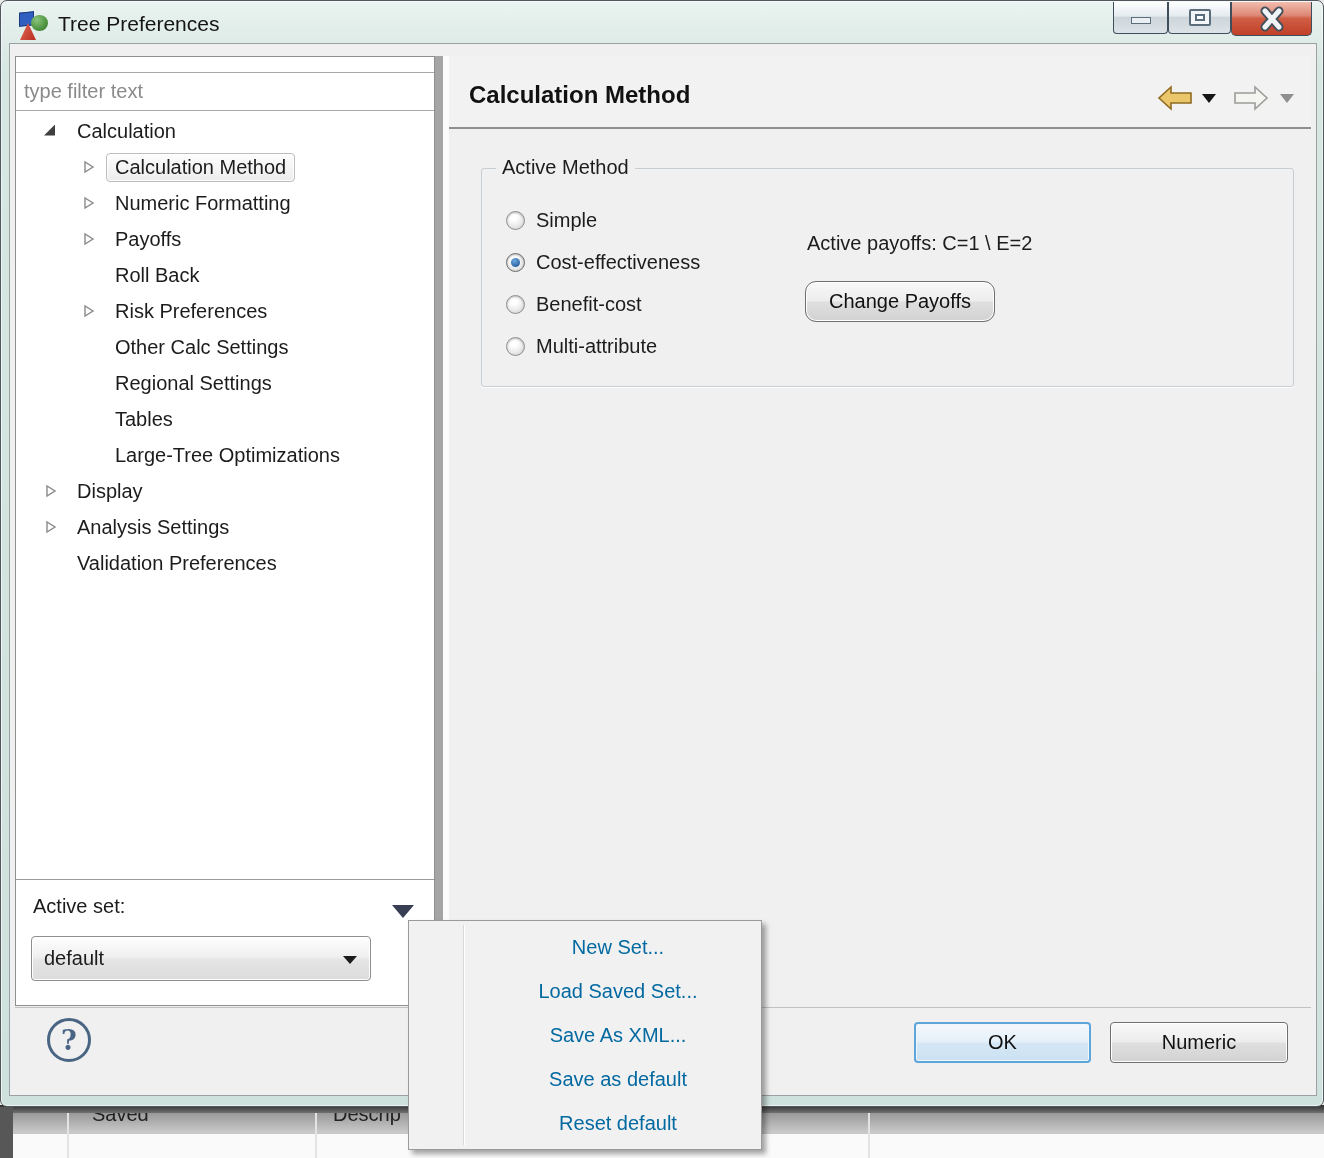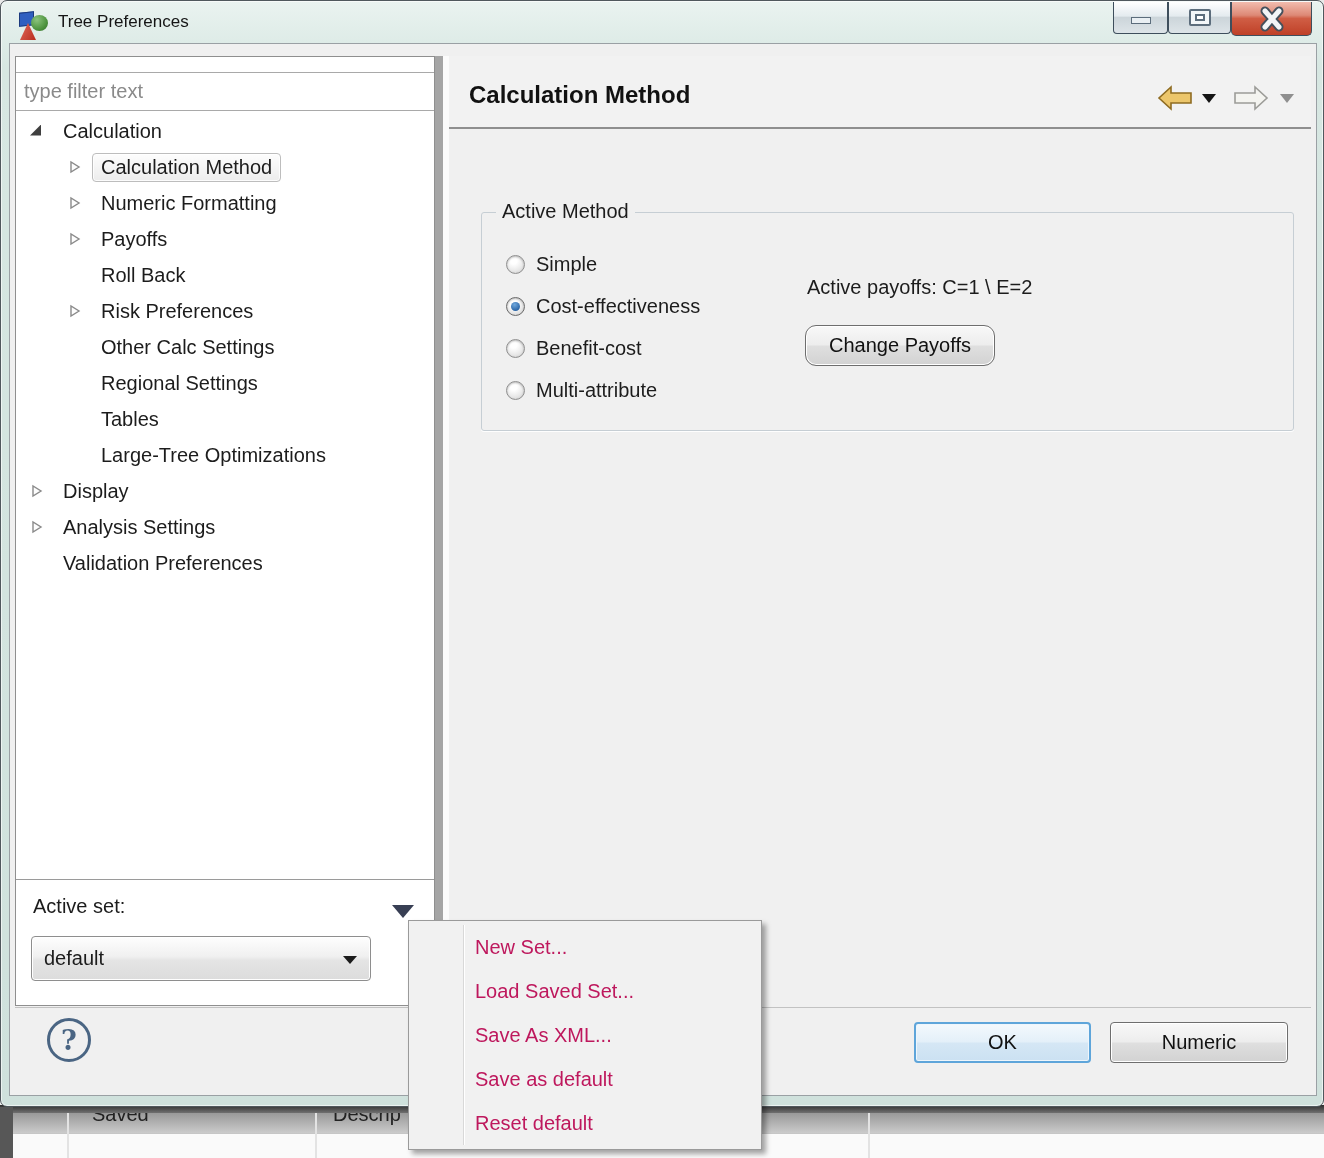--- a/index.html
+++ b/index.html
@@ -27,21 +27,21 @@
     left:0;top:0;width:1324px;height:1107px;z-index:2;
     border:1px solid #50585d;border-radius:7px 7px 7px 7px;box-sizing:border-box;
     background:linear-gradient(180deg,#eaf3f0 0%,#d7e7e2 6%,#cfe1dc 100%);
     box-shadow:inset 0 0 0 1px rgba(255,255,255,.6);
   }
   .titlebar{left:0;top:0;width:1324px;height:42px;}
   .app-icon{left:17px;top:9px;width:34px;height:30px;}
   .app-icon .cube{position:absolute;left:1px;top:2px;width:13px;height:12px;background:#2f5fc0;border:1px solid #1c3a7d;transform:skewY(-6deg);}
   .app-icon .sphere{position:absolute;left:13px;top:5px;width:17px;height:16px;border-radius:50%;background:radial-gradient(circle at 35% 30%,#8cc47e,#4f9540 60%,#2f6b26);}
   .app-icon .cone{position:absolute;left:2px;top:13px;width:16px;height:17px;background:linear-gradient(120deg,#e06a5a,#b92c1e);clip-path:polygon(50% 0,100% 100%,0 100%);}
-  .title-text{left:57px;top:11px;font-size:17px;color:#151515;}
+  .title-text{left:57px;top:11px;font-size:21px;color:#151515;}
 
   .winbtn{top:1px;height:32px;box-sizing:border-box;border:1px solid #3e4e5c;border-top:none;
     display:flex;align-items:center;justify-content:center;
     background:linear-gradient(180deg,#ffffff 0%,#e4ebef 45%,#ccd5da 50%,#dde4e8 100%);}
   .winbtn.min{left:1112px;width:55px;border-radius:0 0 4px 4px;}
   .winbtn.max{left:1167px;width:63px;border-radius:0 0 4px 4px;}
   .winbtn.close{left:1230px;width:81px;height:34px;border-radius:0 0 5px 5px;
     background:linear-gradient(180deg,#f2bcae 0%,#dd8976 40%,#d05e45 50%,#bf4027 100%);}
   .glyph-min{width:18px;height:5px;background:#e9eff3;border:1px solid #5c6d7c;margin-top:6px;}
   .glyph-max{width:18px;height:13px;border:2px solid #5c6d7c;border-radius:2px;background:#f2f6f8;display:flex;align-items:center;justify-content:center;}
@@ -51,21 +51,21 @@
   .client{left:8px;top:42px;width:1308px;height:1053px;background:#f0f0f0;border:1px solid #9aa0a4;box-sizing:border-box;}
 
   
   .left-panel{left:14px;top:55px;width:420px;height:950px;background:#ffffff;border:1px solid #8f8f8f;box-sizing:border-box;}
   .filter-input{position:absolute;left:0;top:15px;width:418px;height:39px;box-sizing:border-box;
     border:none;border-top:1px solid #a9a9a9;border-bottom:1px solid #a9a9a9;
     padding:16px 8px;font-size:20px;font-family:"Liberation Sans",sans-serif;color:#1c1c1c;background:#fff;outline:none;}
   .filter-input::placeholder{color:#8a8a8a;opacity:1;}
 
   .tree{position:absolute;left:0;top:56px;width:418px;}
-  .tree-row{display:flex;align-items:center;height:36px;cursor:default;}
+  .tree-row{display:flex;align-items:center;height:36px;cursor:default;margin-left:14px;}
   .tree-row.lvl1{padding-left:14px;}
   .tree-row.lvl2{padding-left:52px;}
   .arrow-cell{width:24px;flex:none;display:flex;align-items:center;}
   .tw-collapsed,.tw-expanded{display:none;width:14px;height:14px;}
   .arrow-collapsed .tw-collapsed{display:inline-block;}
   .arrow-expanded .tw-expanded{display:inline-block;background:#3f3f3f;width:11px;height:11px;clip-path:polygon(100% 0,100% 100%,0 100%);margin-top:-2px;}
   .tree-label{font-size:20px;color:#1c1c1c;padding:2px 8px;border:1px solid transparent;border-radius:4px;white-space:nowrap;}
   .tree-row.selected .tree-label{border-color:#bdbdbd;background:linear-gradient(180deg,#fdfdfd,#ececec);box-shadow:0 0 0 1px rgba(255,255,255,.8) inset;}
 
   .sidebar-sep{position:absolute;left:0;top:822px;width:418px;height:1px;background:#9a9a9a;}
@@ -87,21 +87,21 @@
   .rp-title{left:468px;top:80px;font-size:24px;font-weight:bold;color:#111;}
   .rp-underline{left:448px;top:126px;width:862px;height:2px;background:#8f8f8f;}
 
   .nav-arrow{top:84px;width:36px;height:26px;cursor:pointer;}
   .nav-back{left:1156px;}
   .nav-fwd{left:1232px;}
   .nav-tri{top:93px;width:0;height:0;border-left:7px solid transparent;border-right:7px solid transparent;cursor:pointer;}
   .nav-tri.back{left:1201px;border-top:9px solid #151515;}
   .nav-tri.fwd{left:1279px;border-top:9px solid #8f8f8f;}
 
-  .groupbox{left:480px;top:167px;width:813px;height:219px;border:1px solid #c6ced4;border-radius:3px;box-sizing:border-box;background:#f0f0f0;box-shadow:0 1px 0 rgba(255,255,255,.9);margin-top:44px;}
+  .groupbox{left:480px;top:167px;width:813px;height:219px;border:1px solid #c6ced4;border-radius:3px;box-sizing:border-box;background:#f0f0f0;box-shadow:0 1px 0 rgba(255,255,255,.9);}
   .legend{position:absolute;left:14px;top:-13px;background:#f0f0f0;padding:0 6px;font-size:20px;color:#1c1c1c;}
 
   .radio-col{position:absolute;left:24px;top:30px;}
   .radio-row{display:flex;align-items:center;height:42px;cursor:default;}
   .radio-circle{width:19px;height:19px;border-radius:50%;border:1px solid #8f8f8f;box-sizing:border-box;
     background:radial-gradient(circle at 40% 30%,#ffffff 20%,#e9e9e9 60%,#cfcfcf);display:flex;align-items:center;justify-content:center;
     box-shadow:inset 0 1px 2px rgba(0,0,0,.25);}
   .radio-dot{display:none;width:9px;height:9px;border-radius:50%;background:radial-gradient(circle at 40% 30%,#6fa8dd,#2d67a8 70%);}
   .radio-row.checked .radio-dot{display:block;}
   .radio-row.checked .radio-circle{border-color:#6a6a6a;}
@@ -121,21 +121,21 @@
     font-family:"DejaVu Serif",serif;cursor:pointer;background:transparent;}
   .ok-btn{left:913px;top:1021px;width:177px;height:41px;border:2px solid #5ea5da;border-radius:4px;box-sizing:border-box;
     background:linear-gradient(180deg,#f3f9fd 0%,#e4f0f9 48%,#d5e7f5 52%,#cbe1f2 100%);
     box-shadow:inset 0 0 0 1px #eef6fc;display:flex;align-items:center;justify-content:center;font-size:20px;color:#111;cursor:pointer;}
   .cancel-btn{left:1109px;top:1021px;width:178px;height:41px;border-radius:4px;}
 
   
   .menu{left:408px;top:920px;width:354px;height:230px;z-index:6;background:#f1f1f1;border:1px solid #9a9a9a;box-sizing:border-box;
     box-shadow:4px 4px 5px rgba(0,0,0,.35);padding-top:4px;}
   .menu-gutter{position:absolute;left:54px;top:4px;bottom:4px;width:1px;background:#d8d8d8;box-shadow:1px 0 0 #ffffff;}
-  .menu-item{height:44px;line-height:44px;padding-left:66px;font-size:20px;color:#be185d;cursor:pointer;white-space:nowrap;}
+  .menu-item{height:44px;line-height:44px;padding-left:66px;font-size:20px;color:#0369a1;cursor:pointer;white-space:nowrap;text-align:center;}
 </style>
 </head>
 <body>
 
 <div class="abs bg-app"></div>
 <div class="abs bg-header"></div>
 <div class="abs bg-row"></div>
 <div class="abs bg-rowline"></div>
 <div>
 

